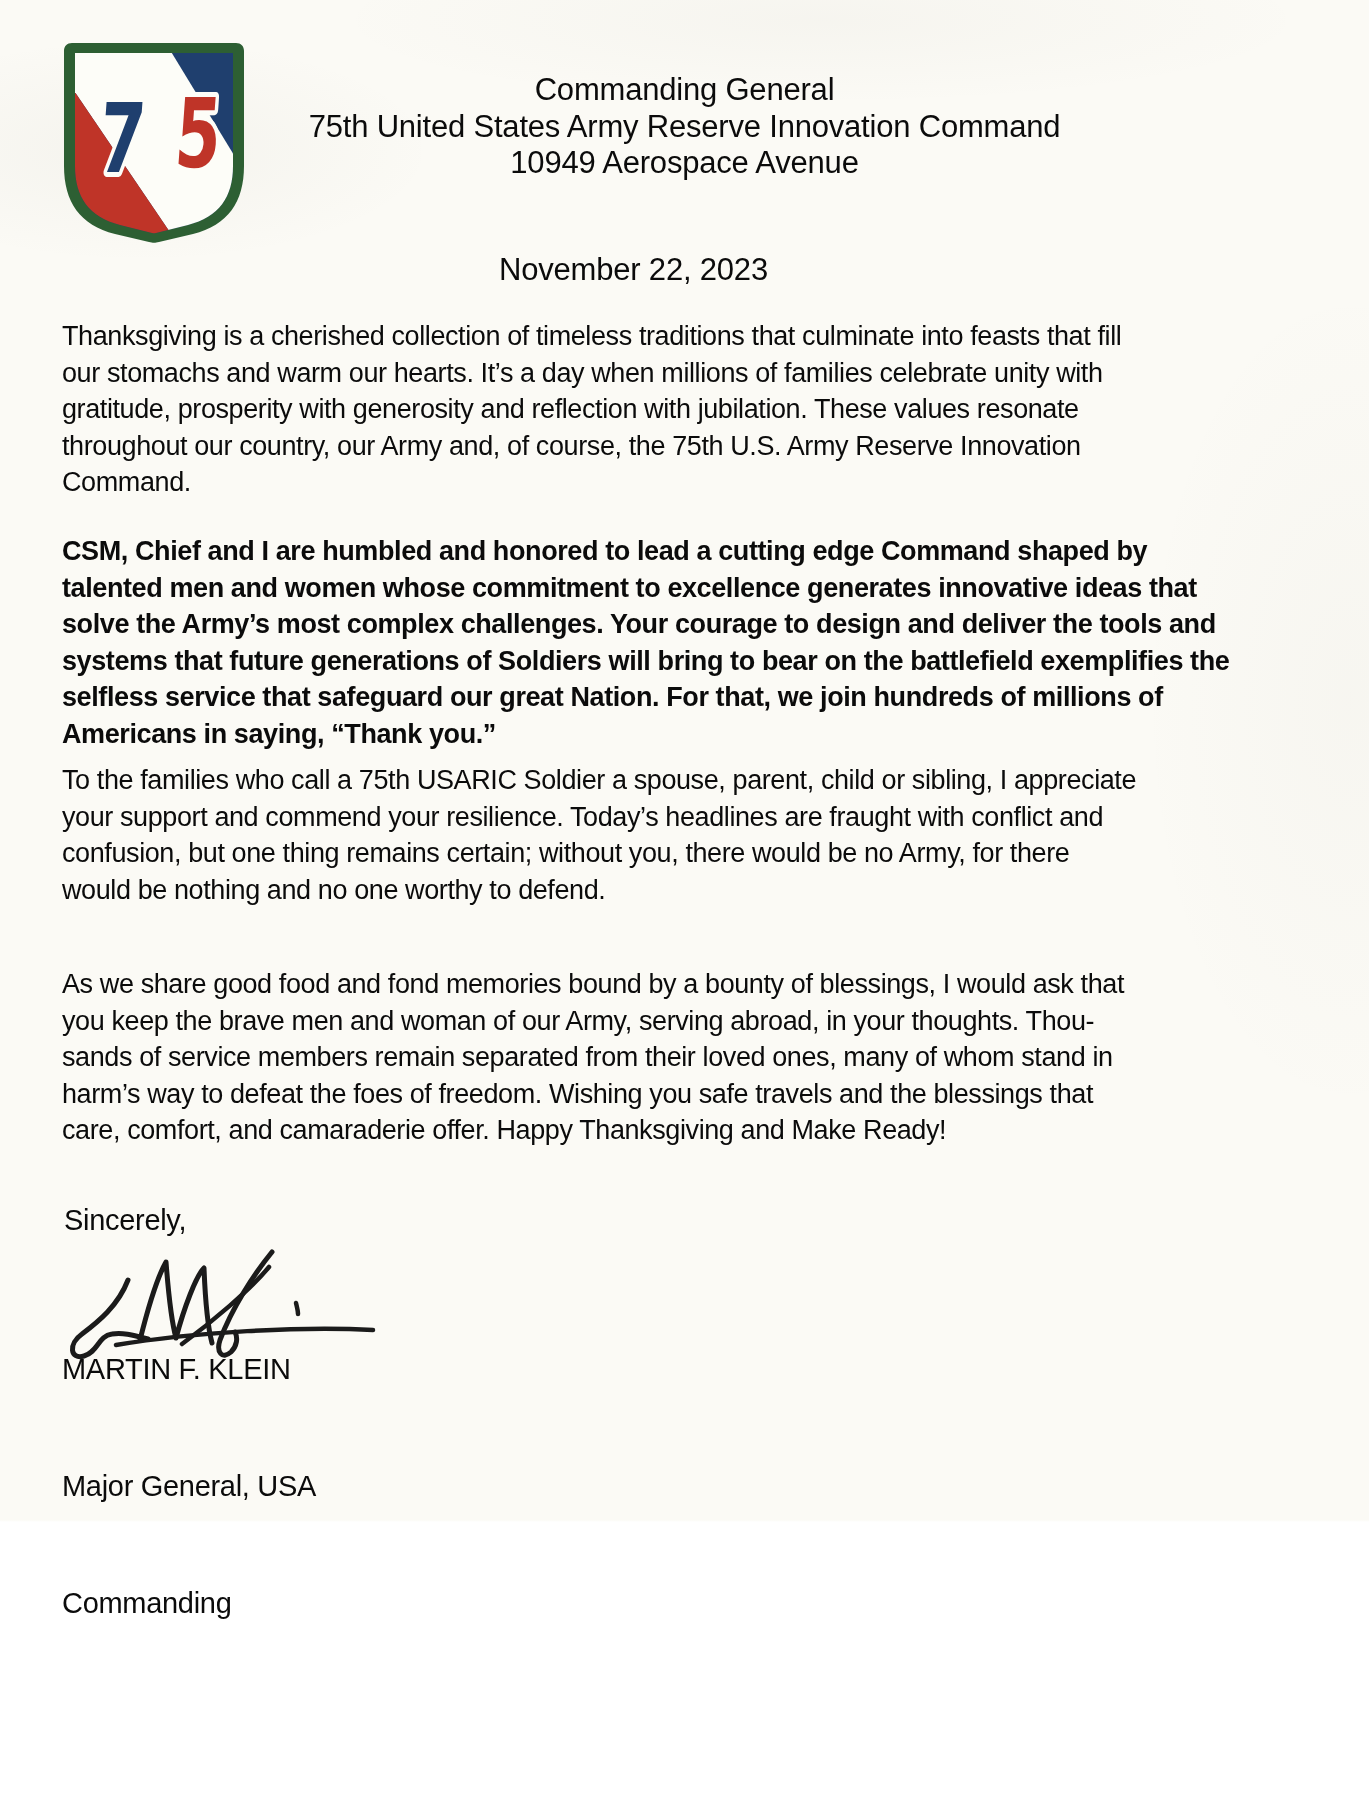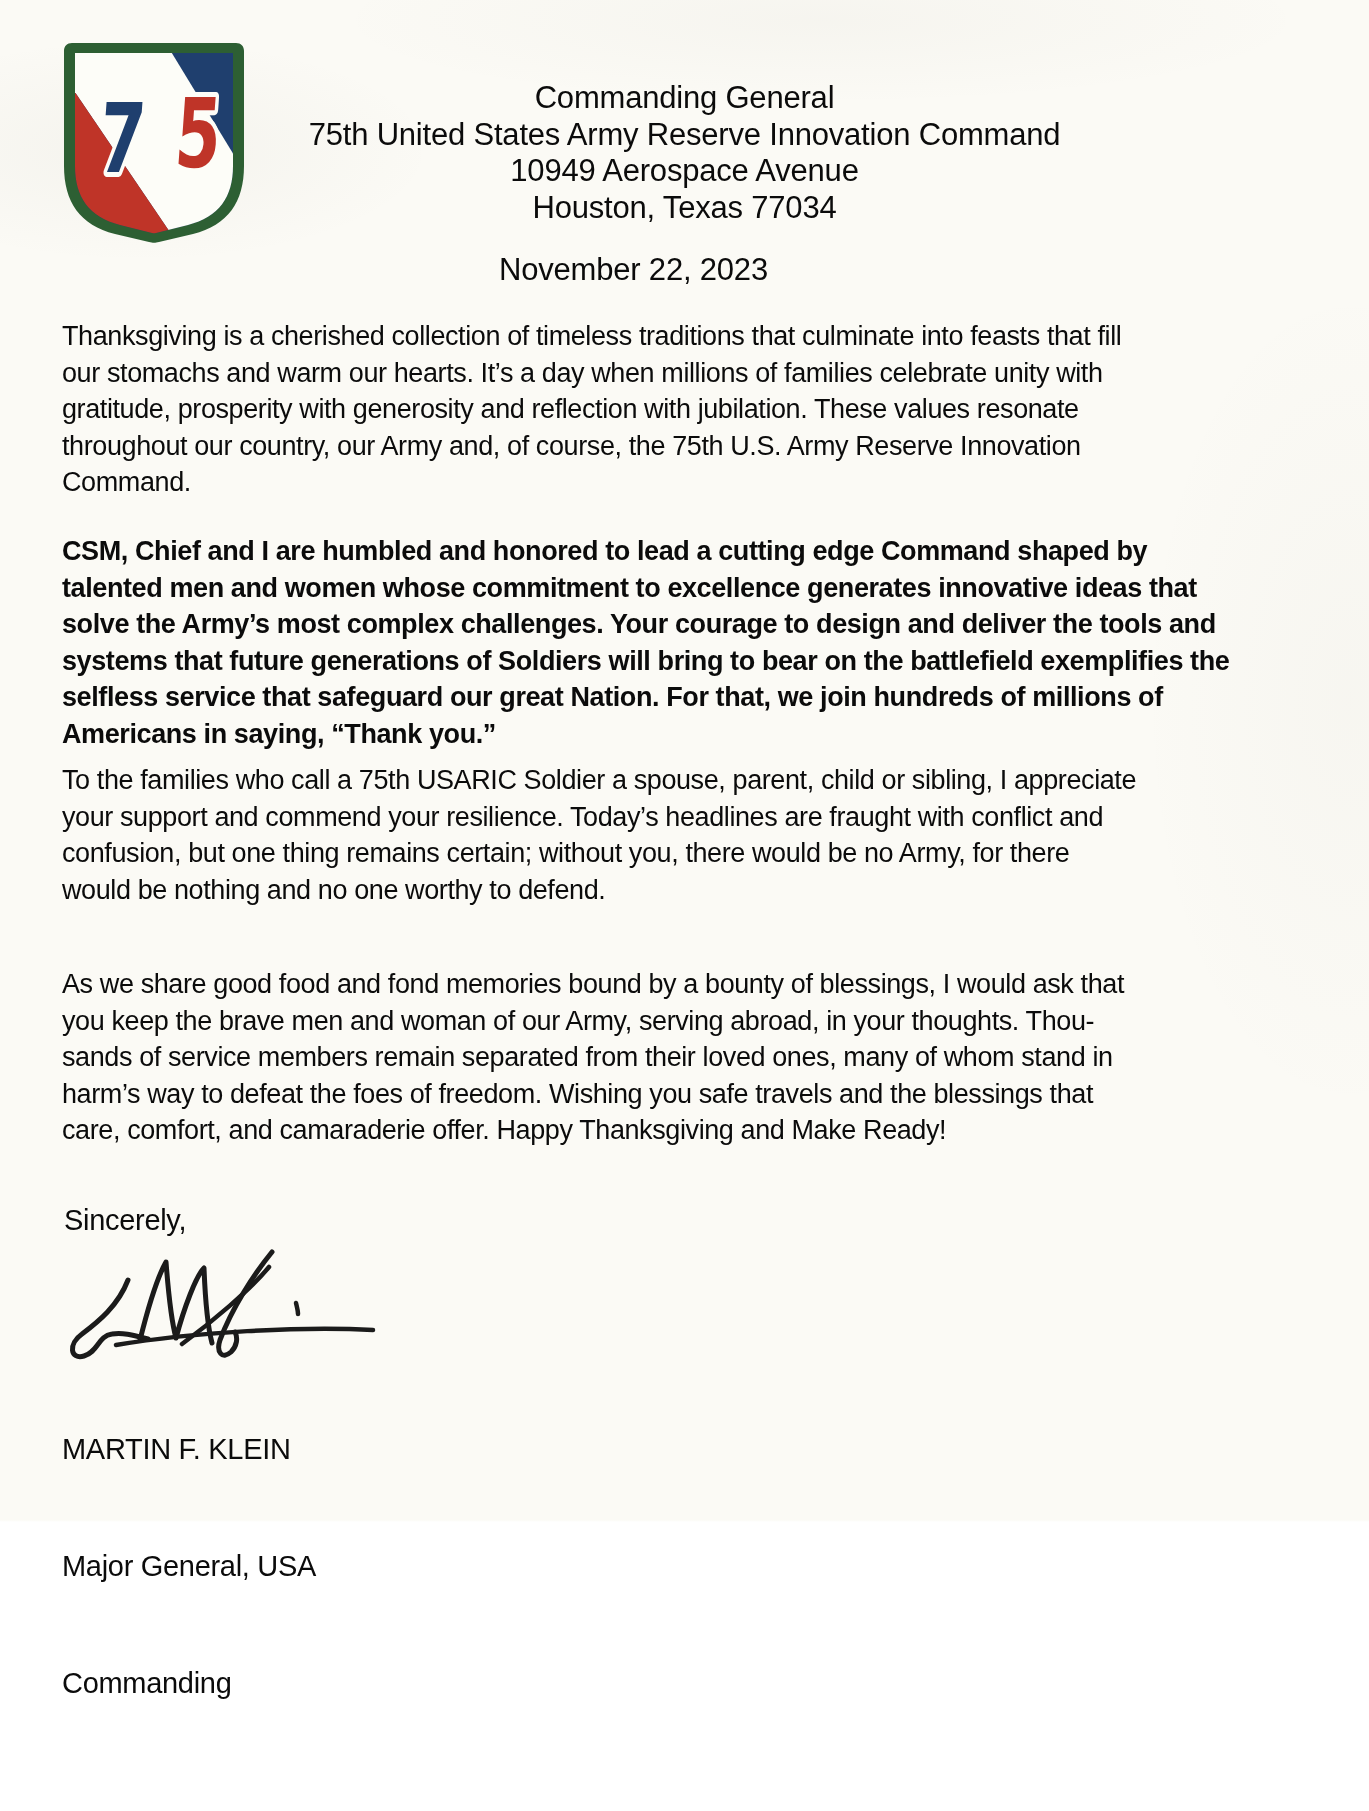--- a/index.html
+++ b/index.html
@@ -34,21 +34,20 @@
     paint-order:stroke;
   }
   .letterhead {
     position:absolute;
     left:0; top:72px;
     width:1369px;
     text-align:center;
     font-size:31px;
     line-height:36.6px;
     letter-spacing:-0.2px;
-    margin-top:8px;
   }
   .letter-date {
     position:absolute;
     left:0; top:252px;
     width:1267px;
     text-align:center;
     font-size:31px;
     letter-spacing:-0.2px;
   }
 
@@ -79,21 +78,21 @@
     width:322px; height:132px;
   }
   .signature path {
     fill:none;
     stroke:#1b1b1b;
     stroke-linecap:round;
     stroke-linejoin:round;
   }
   .sig-block {
     position:absolute;
-    left:62px; top:1352px;
+    left:62px; top:1272px;
     font-size:29px;
     line-height:39px;
     letter-spacing:-0.3px;
     white-space:pre;
   }
 </style>
 </head>
 <body>
 
 <div class="page">
@@ -111,21 +110,20 @@
       <polygon points="10,42 124,210 10,210" fill="#bf3428"></polygon>
       <text class="patch-digit" transform="translate(62,132) scale(0.68,1) skewX(-6)" fill="#1f3f6e">7</text>
       <text class="patch-digit" transform="translate(138,127) scale(0.68,1) skewX(-6)" fill="#bf3428">5</text>
     </g>
   </svg>
 
   <div class="letterhead">
     <div>Commanding General</div>
     <div>75th United States Army Reserve Innovation Command</div>
     <div>10949 Aerospace Avenue</div>
-    <div>Houston, Texas 77034</div>
   </div>
   <div class="letter-date">November 22, 2023</div>
 
   <div class="para p1">Thanksgiving is a cherished collection of timeless traditions that culminate into feasts that fill
 our stomachs and warm our hearts. It’s a day when millions of families celebrate unity with
 gratitude, prosperity with generosity and reflection with jubilation. These values resonate
 throughout our country, our Army and, of course, the 75th U.S. Army Reserve Innovation
 Command.</div>
   <div class="para p2">CSM, Chief and I are humbled and honored to lead a cutting edge Command shaped by
 talented men and women whose commitment to excellence generates innovative ideas that

